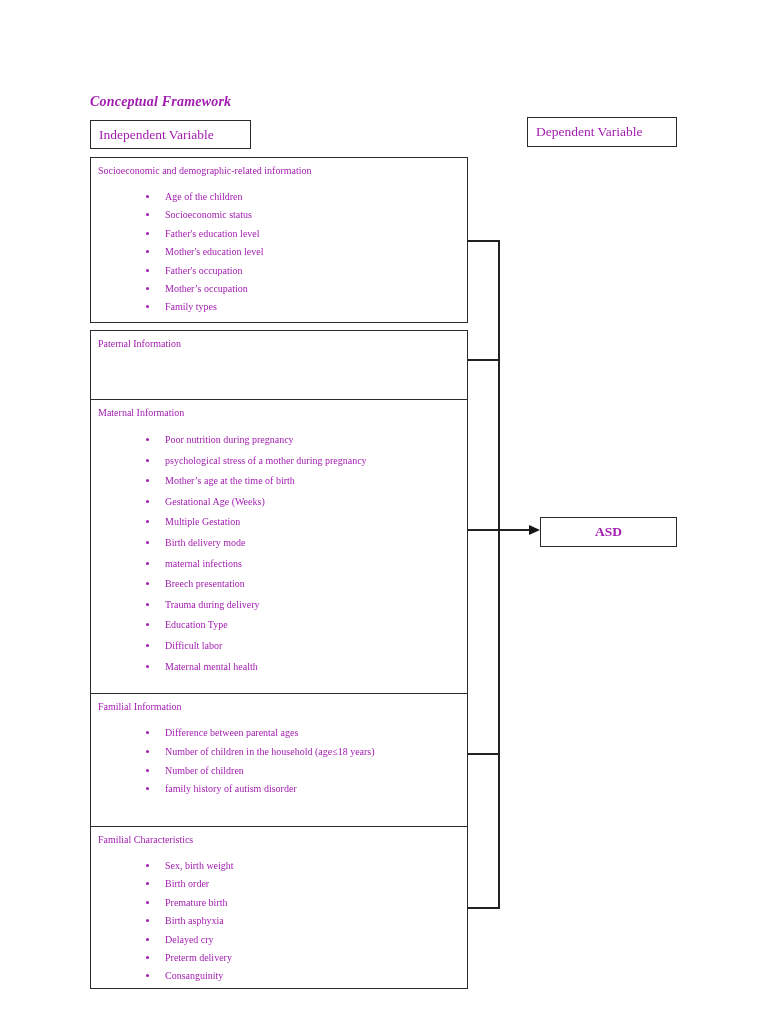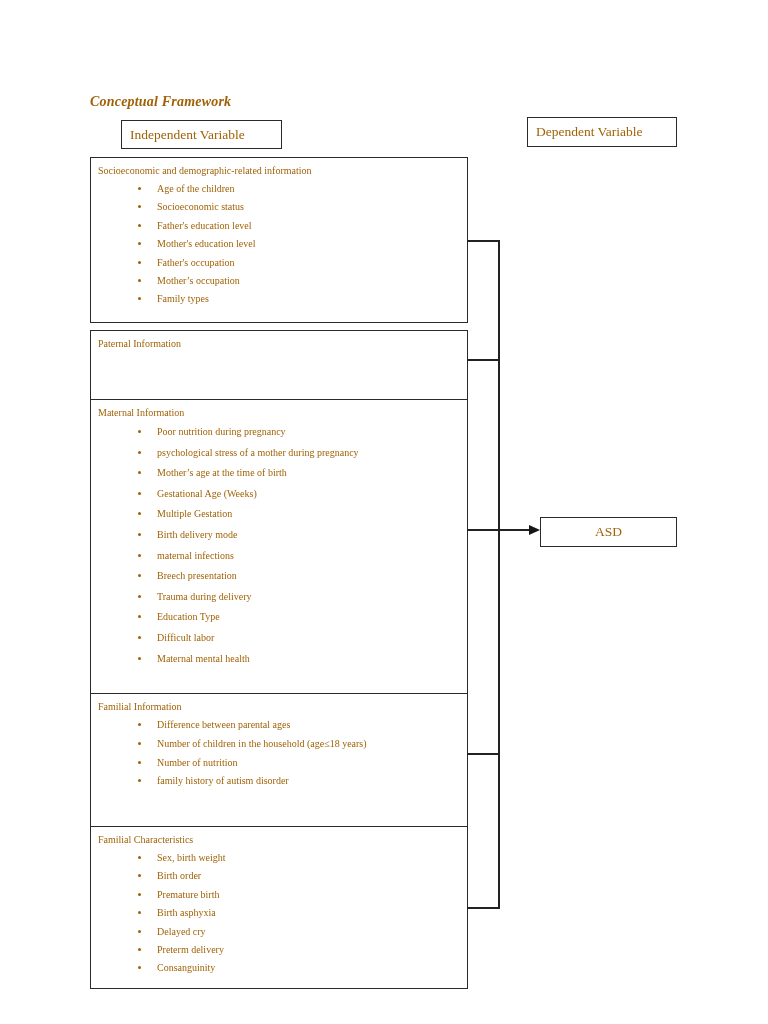--- a/index.html
+++ b/index.html
@@ -3,58 +3,58 @@
 <meta charset="utf-8">
 <style>
   * { margin: 0; padding: 0; box-sizing: border-box; }
   html, body { background: #ffffff; }
   .page {
     position: relative;
     width: 768px;
     height: 1024px;
     background: #ffffff;
     font-family: "Liberation Serif", "DejaVu Serif", serif;
-    color: #a16207;
+    color: #a21caf;
     overflow: hidden;
   }
   .doc-title {
     position: absolute;
     left: 90px;
     top: 94px;
     font-size: 14px;
     font-weight: bold;
     font-style: italic;
     letter-spacing: 0.2px;
   }
   .label-box {
     position: absolute;
     border: 1.5px solid #2a2a2a;
     font-size: 13.5px;
     display: flex;
     align-items: center;
     padding-left: 8px;
     background: #ffffff;
   }
-  .iv-box { left: 90px; top: 120px; width: 161px; height: 29px; margin-left: 31px; }
+  .iv-box { left: 90px; top: 120px; width: 161px; height: 29px; }
   .dv-box { left: 527px; top: 117px; width: 150px; height: 30px; }
   .group-box {
     position: absolute;
     left: 90px;
     width: 378px;
     border: 1.5px solid #2a2a2a;
     background: #ffffff;
     font-size: 10px;
     padding: 4px 8px 0 7px;
     overflow: hidden;
   }
   .group-title { line-height: 18px; }
   .group-box ul {
     list-style: disc outside;
     padding-left: 53px;
-    margin: 0;
+    margin: 8px;
   }
   .group-box li {
     line-height: 18.4px;
     padding-left: 6px;
   }
   .g0 { top: 157px; height: 166px; }
   .g1 { top: 330px; height: 74px;  }
   .g2 { top: 399px; height: 334px; }
   .g2 li { line-height: 20.6px; }
   .g3 { top: 693px; height: 146px; }
@@ -86,20 +86,21 @@
     left: 540px;
     top: 517px;
     width: 137px;
     height: 30px;
     border: 1.5px solid #2a2a2a;
     background: #ffffff;
     display: flex;
     align-items: center;
     justify-content: center;
     font-size: 13.5px;
+    font-weight: bold;
   }
 </style>
 </head>
 <body>
 
 <div class="page">
 
   <div class="doc-title">Conceptual Framework</div>
 
   <div class="label-box iv-box">
@@ -143,21 +144,21 @@
       <li>Difficult labor</li>
       <li>Maternal mental health</li>
     </ul>
   </div>
 
   <div class="group-box g3">
     <div class="group-title">Familial Information</div>
     <ul>
       <li>Difference between parental ages</li>
       <li>Number of children in the household (age≤18 years)</li>
-      <li>Number of nutrition</li>
+      <li>Number of children</li>
       <li>family history of autism disorder</li>
     </ul>
   </div>
 
   <div class="group-box g4">
     <div class="group-title">Familial Characteristics</div>
     <ul>
       <li>Sex, birth weight</li>
       <li>Birth order</li>
       <li>Premature birth</li>

